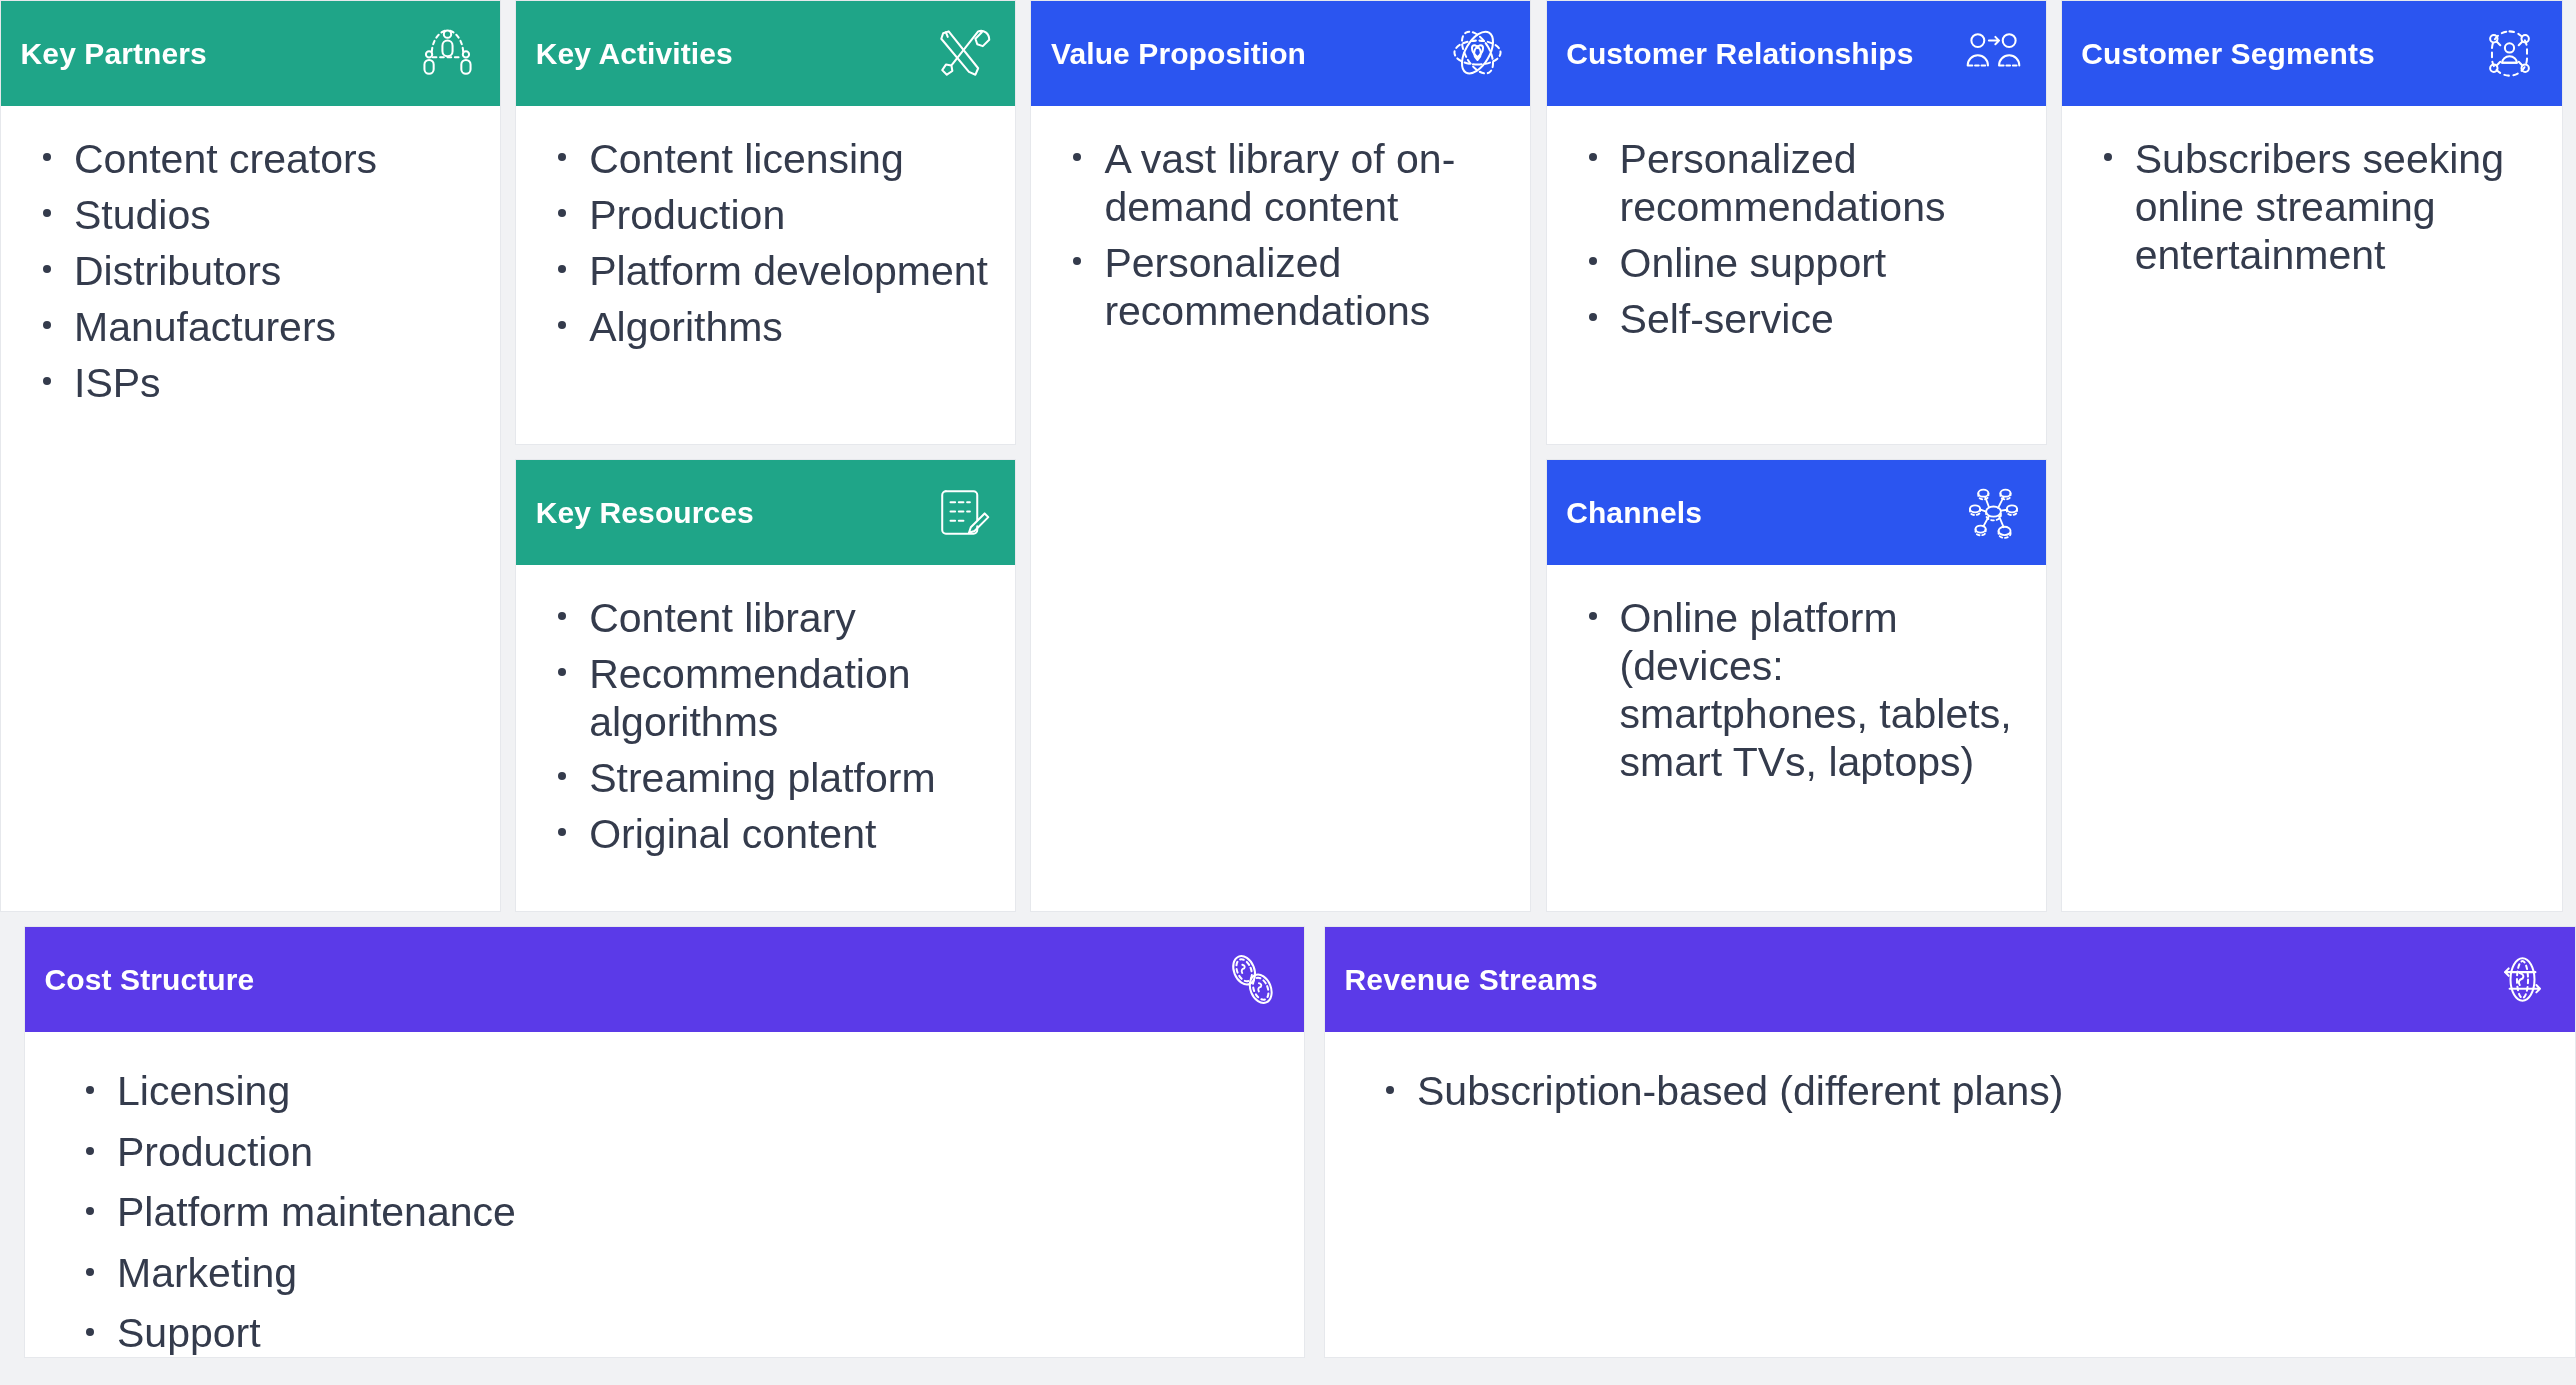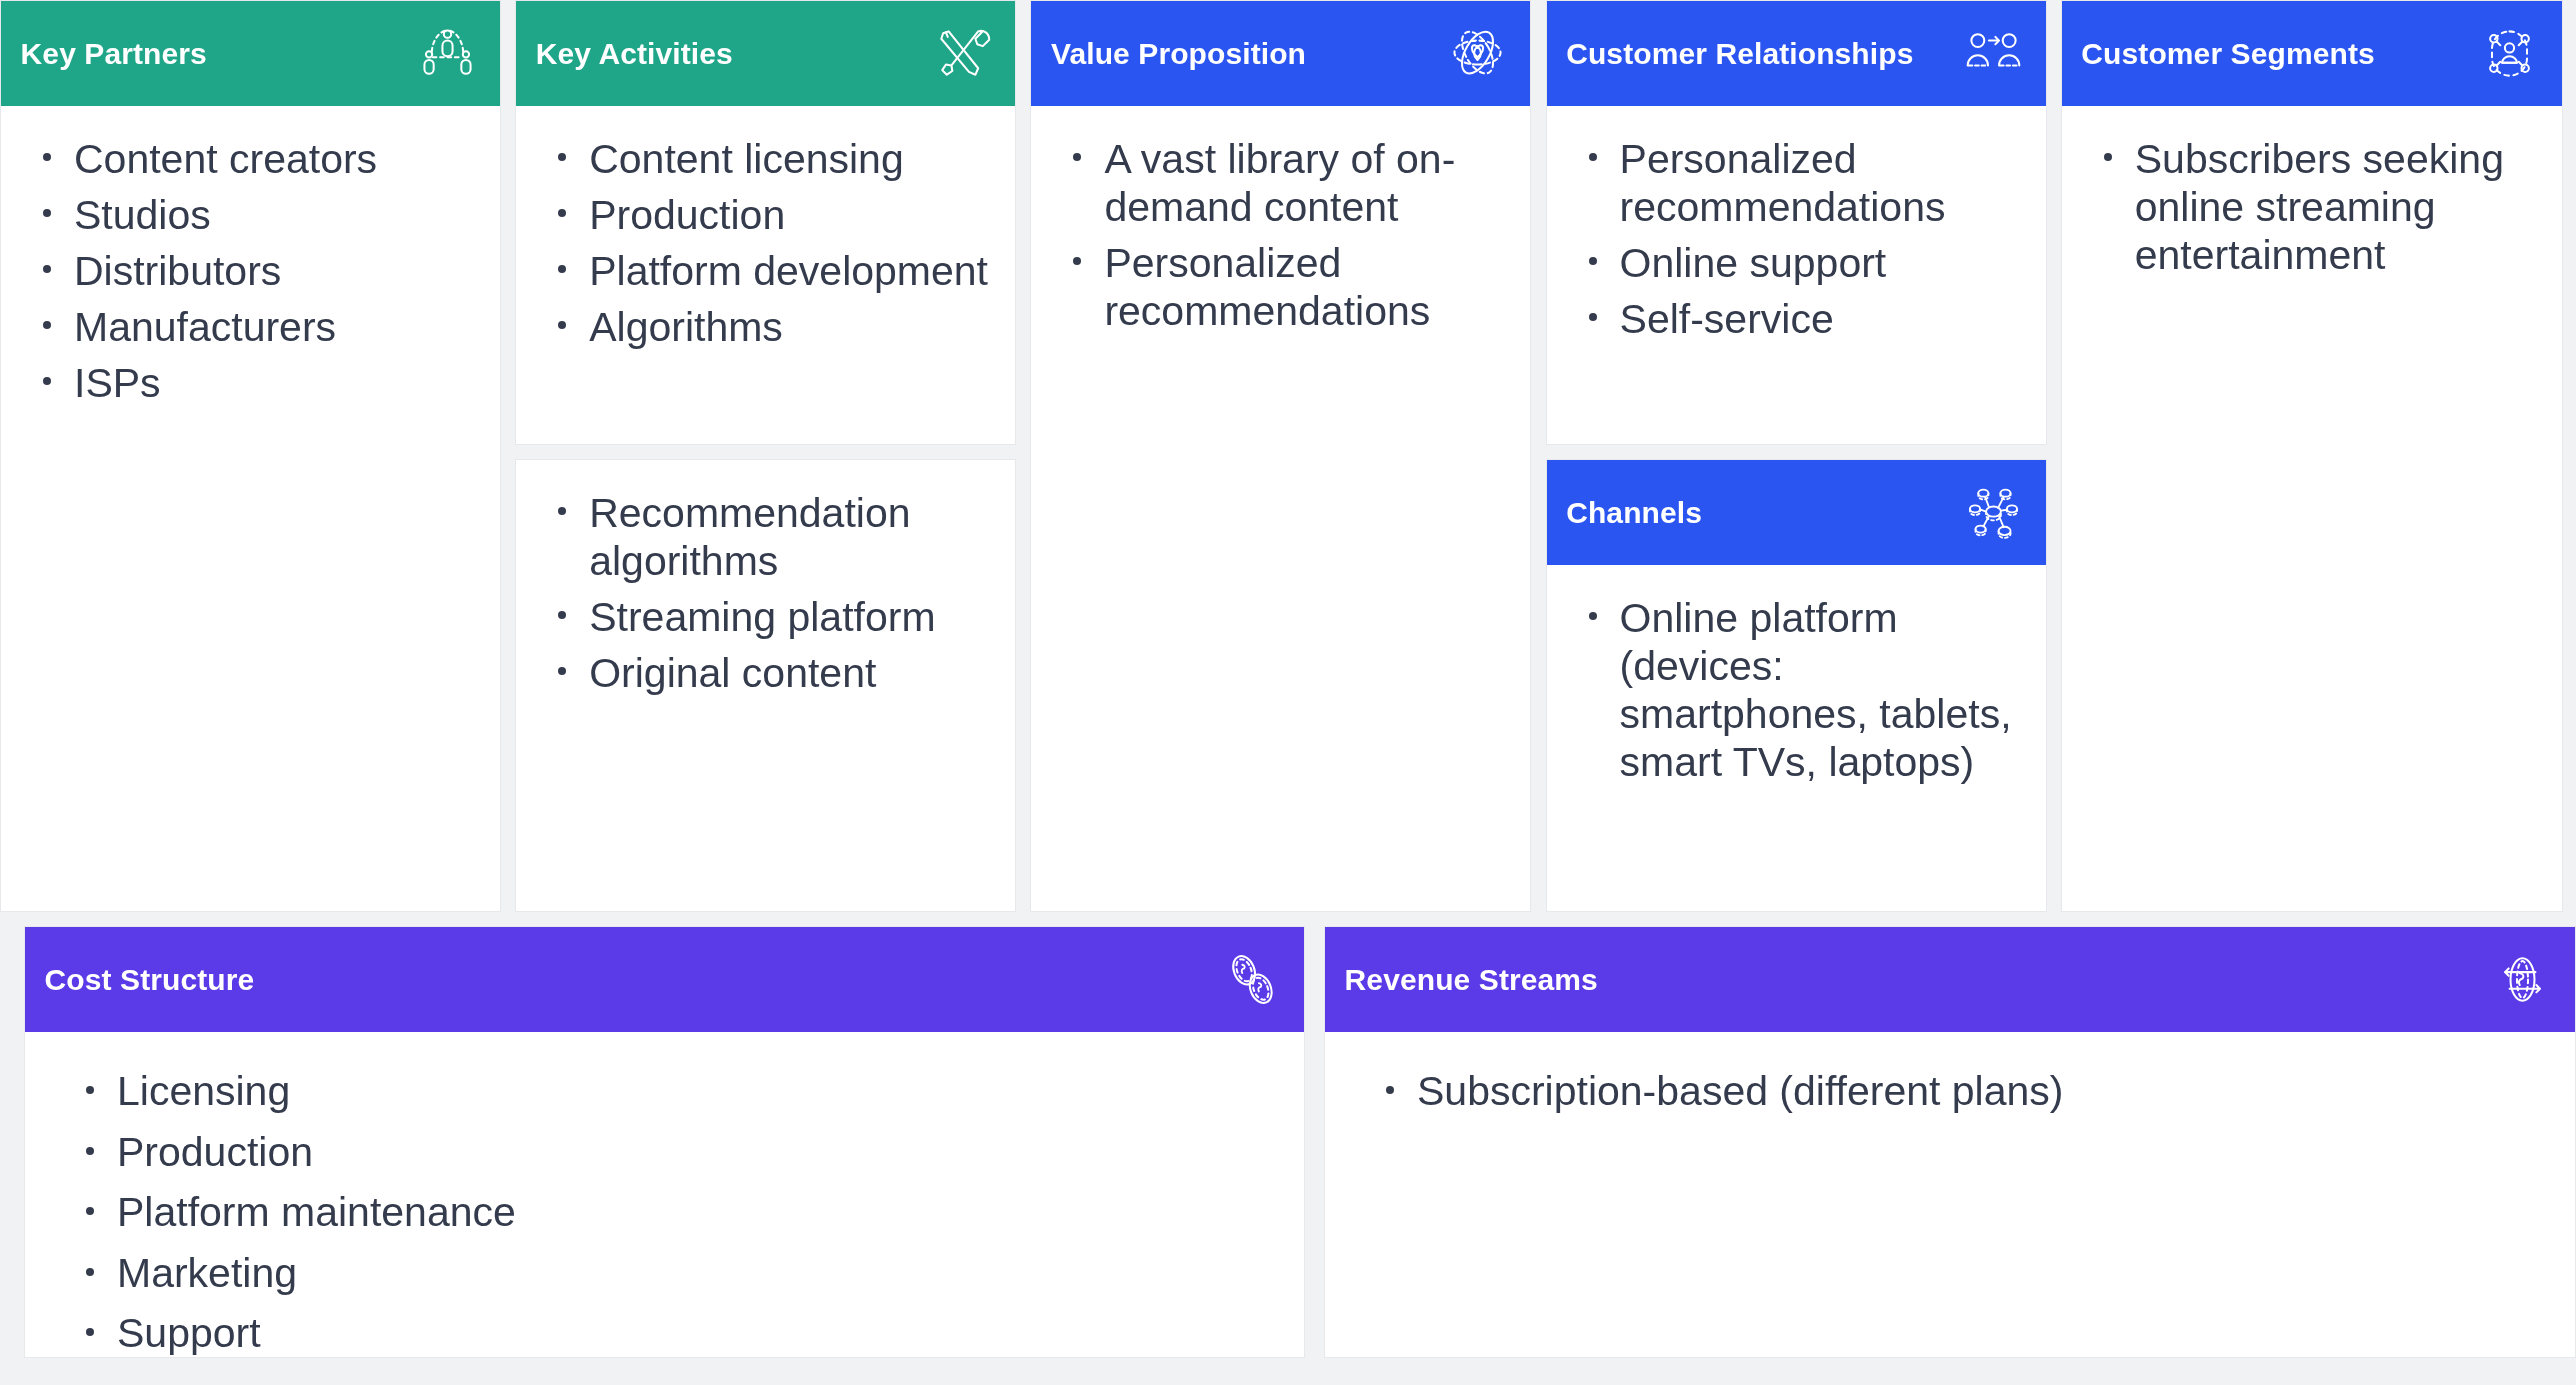--- a/index.html
+++ b/index.html
@@ -190,22 +190,36 @@
           <ul class="bullets">
             <li>Content licensing</li>
             <li>Production</li>
             <li>Platform development</li>
             <li>Algorithms</li>
           </ul>
         </div>
       </div>
 
       <div class="card half-bot">
-        <div class="card-body">
-          <ul class="bullets">
+        <div class="card-header hdr-green">
+          <span class="card-title">Key Resources</span>
+          <span class="hdr-icon">
+            <svg viewBox="0 0 64 64" fill="none" stroke="#fff" stroke-width="2.2" stroke-linecap="round" stroke-linejoin="round">
+              <path d="M14 9 H44 A4 4 0 0 1 48 13 V40"></path>
+              <path d="M48 47 V51 A4 4 0 0 1 44 55 H14 A4 4 0 0 1 10 51 V13 A4 4 0 0 1 14 9"></path>
+              <path d="M19 21 H40" stroke-dasharray="5 4"></path>
+              <path d="M19 31 H40" stroke-dasharray="5 4"></path>
+              <path d="M19 41 H34" stroke-dasharray="5 4"></path>
+              <path d="M56 33 L60 37 L45 52 L39 54 L41 48 Z"></path>
+            </svg>
+          </span>
+        </div>
+        <div class="card-body">
+          <ul class="bullets">
+            <li>Content library</li>
             <li>Recommendation algorithms</li>
             <li>Streaming platform</li>
             <li>Original content</li>
           </ul>
         </div>
       </div>
 
     </div>
 
     <div class="col col-vp">

